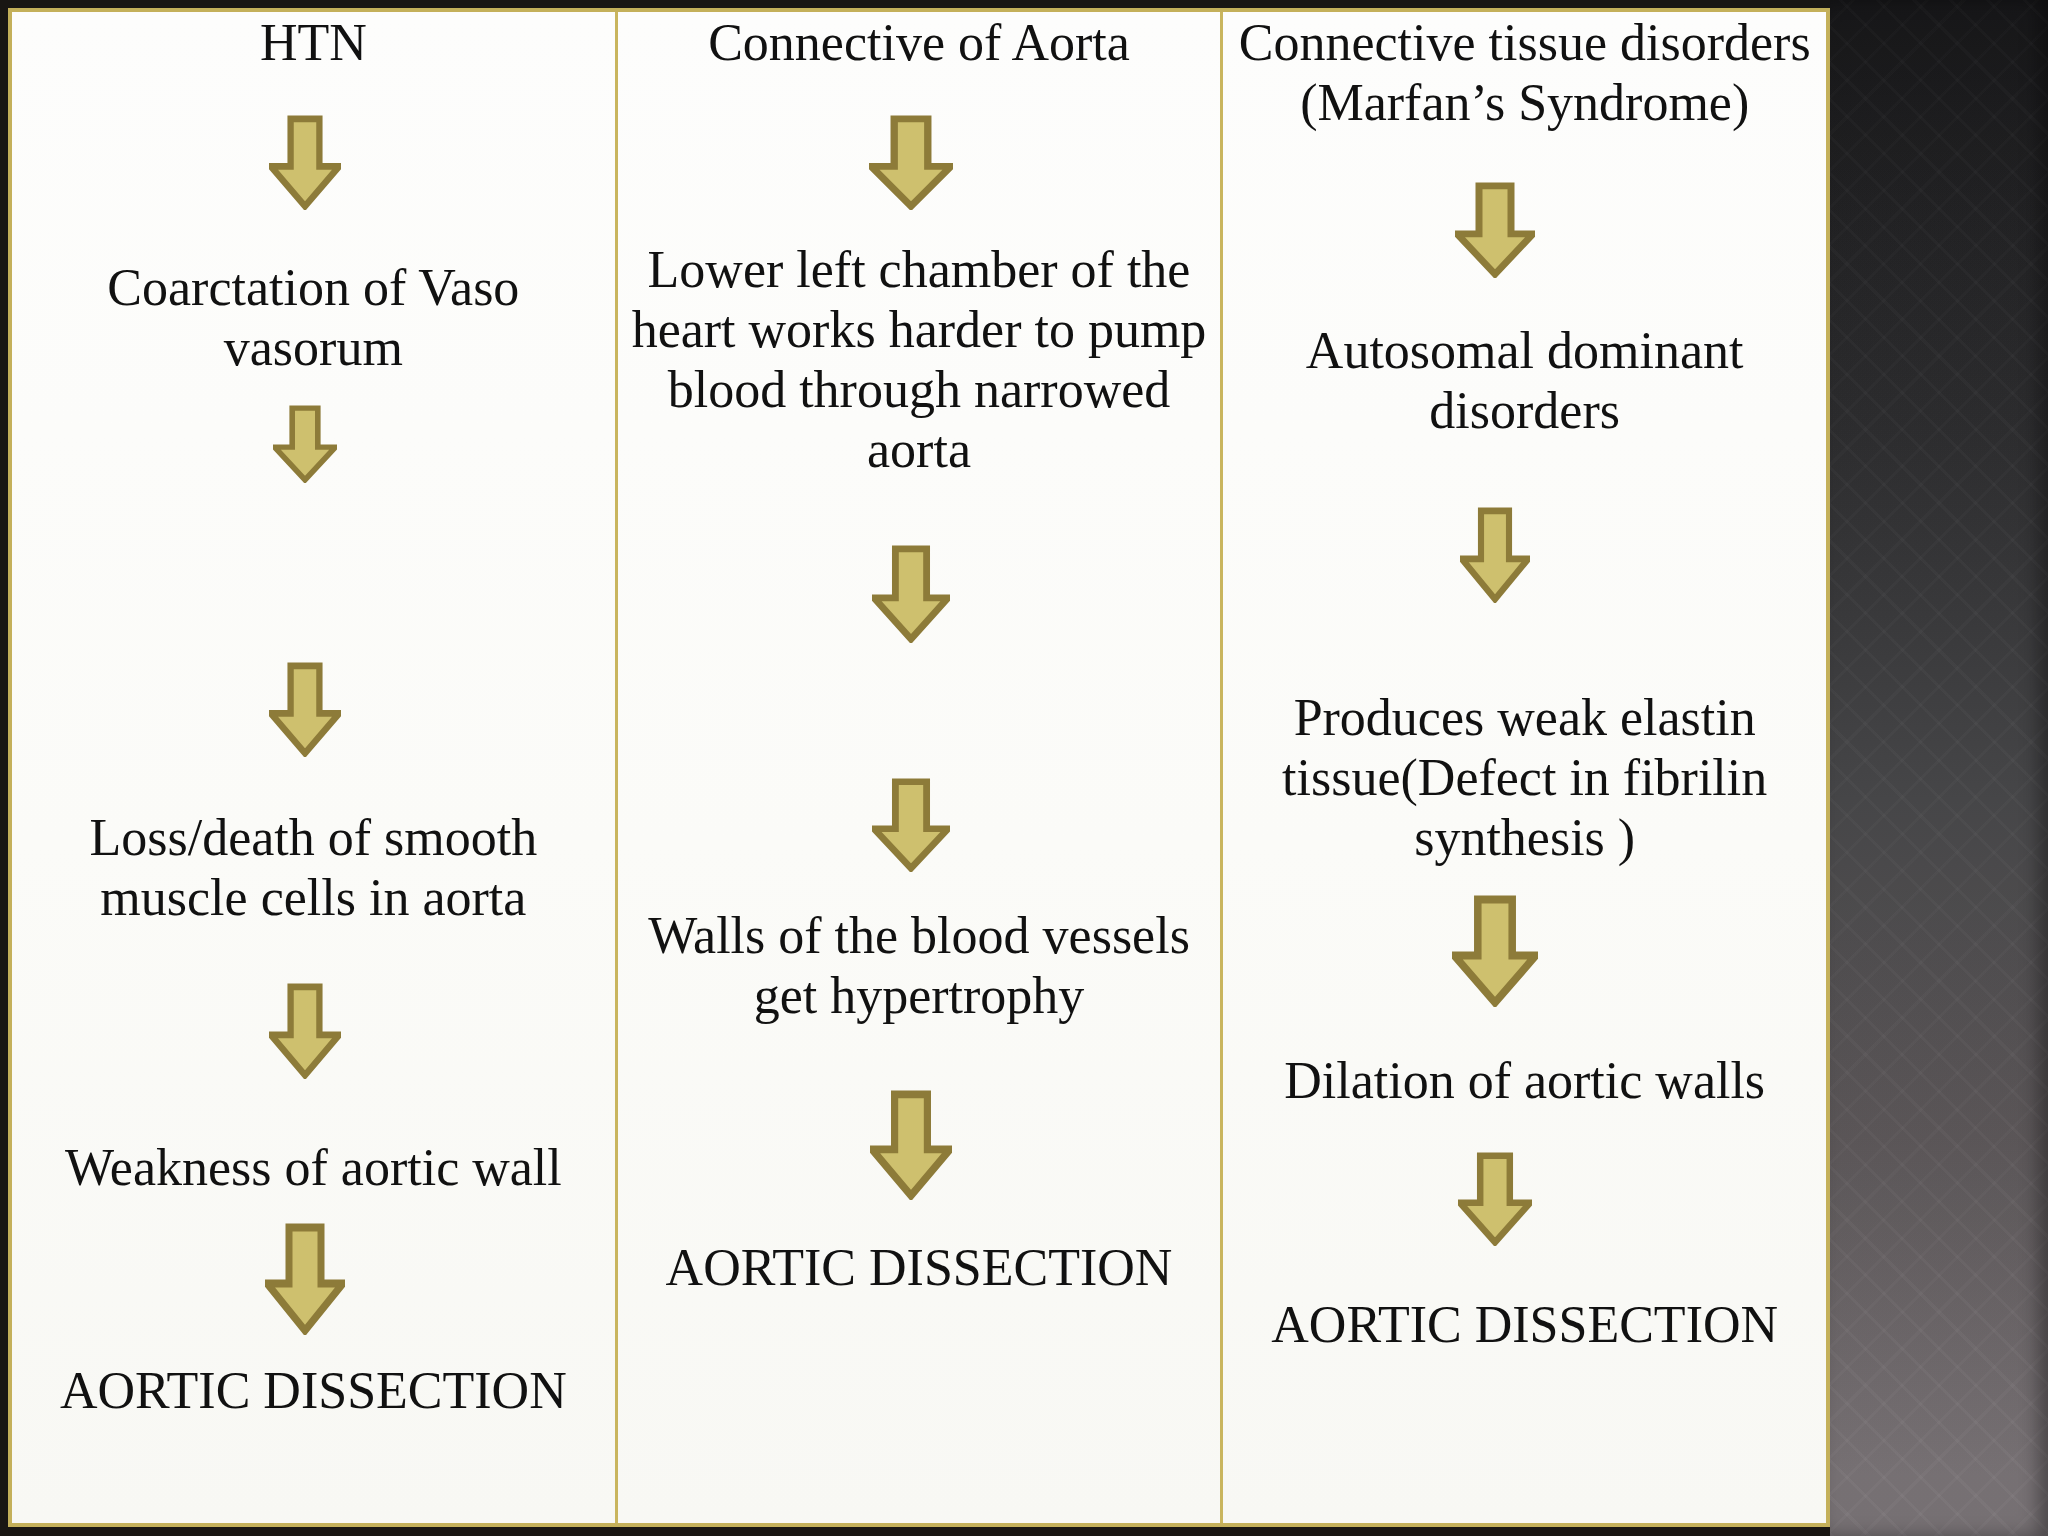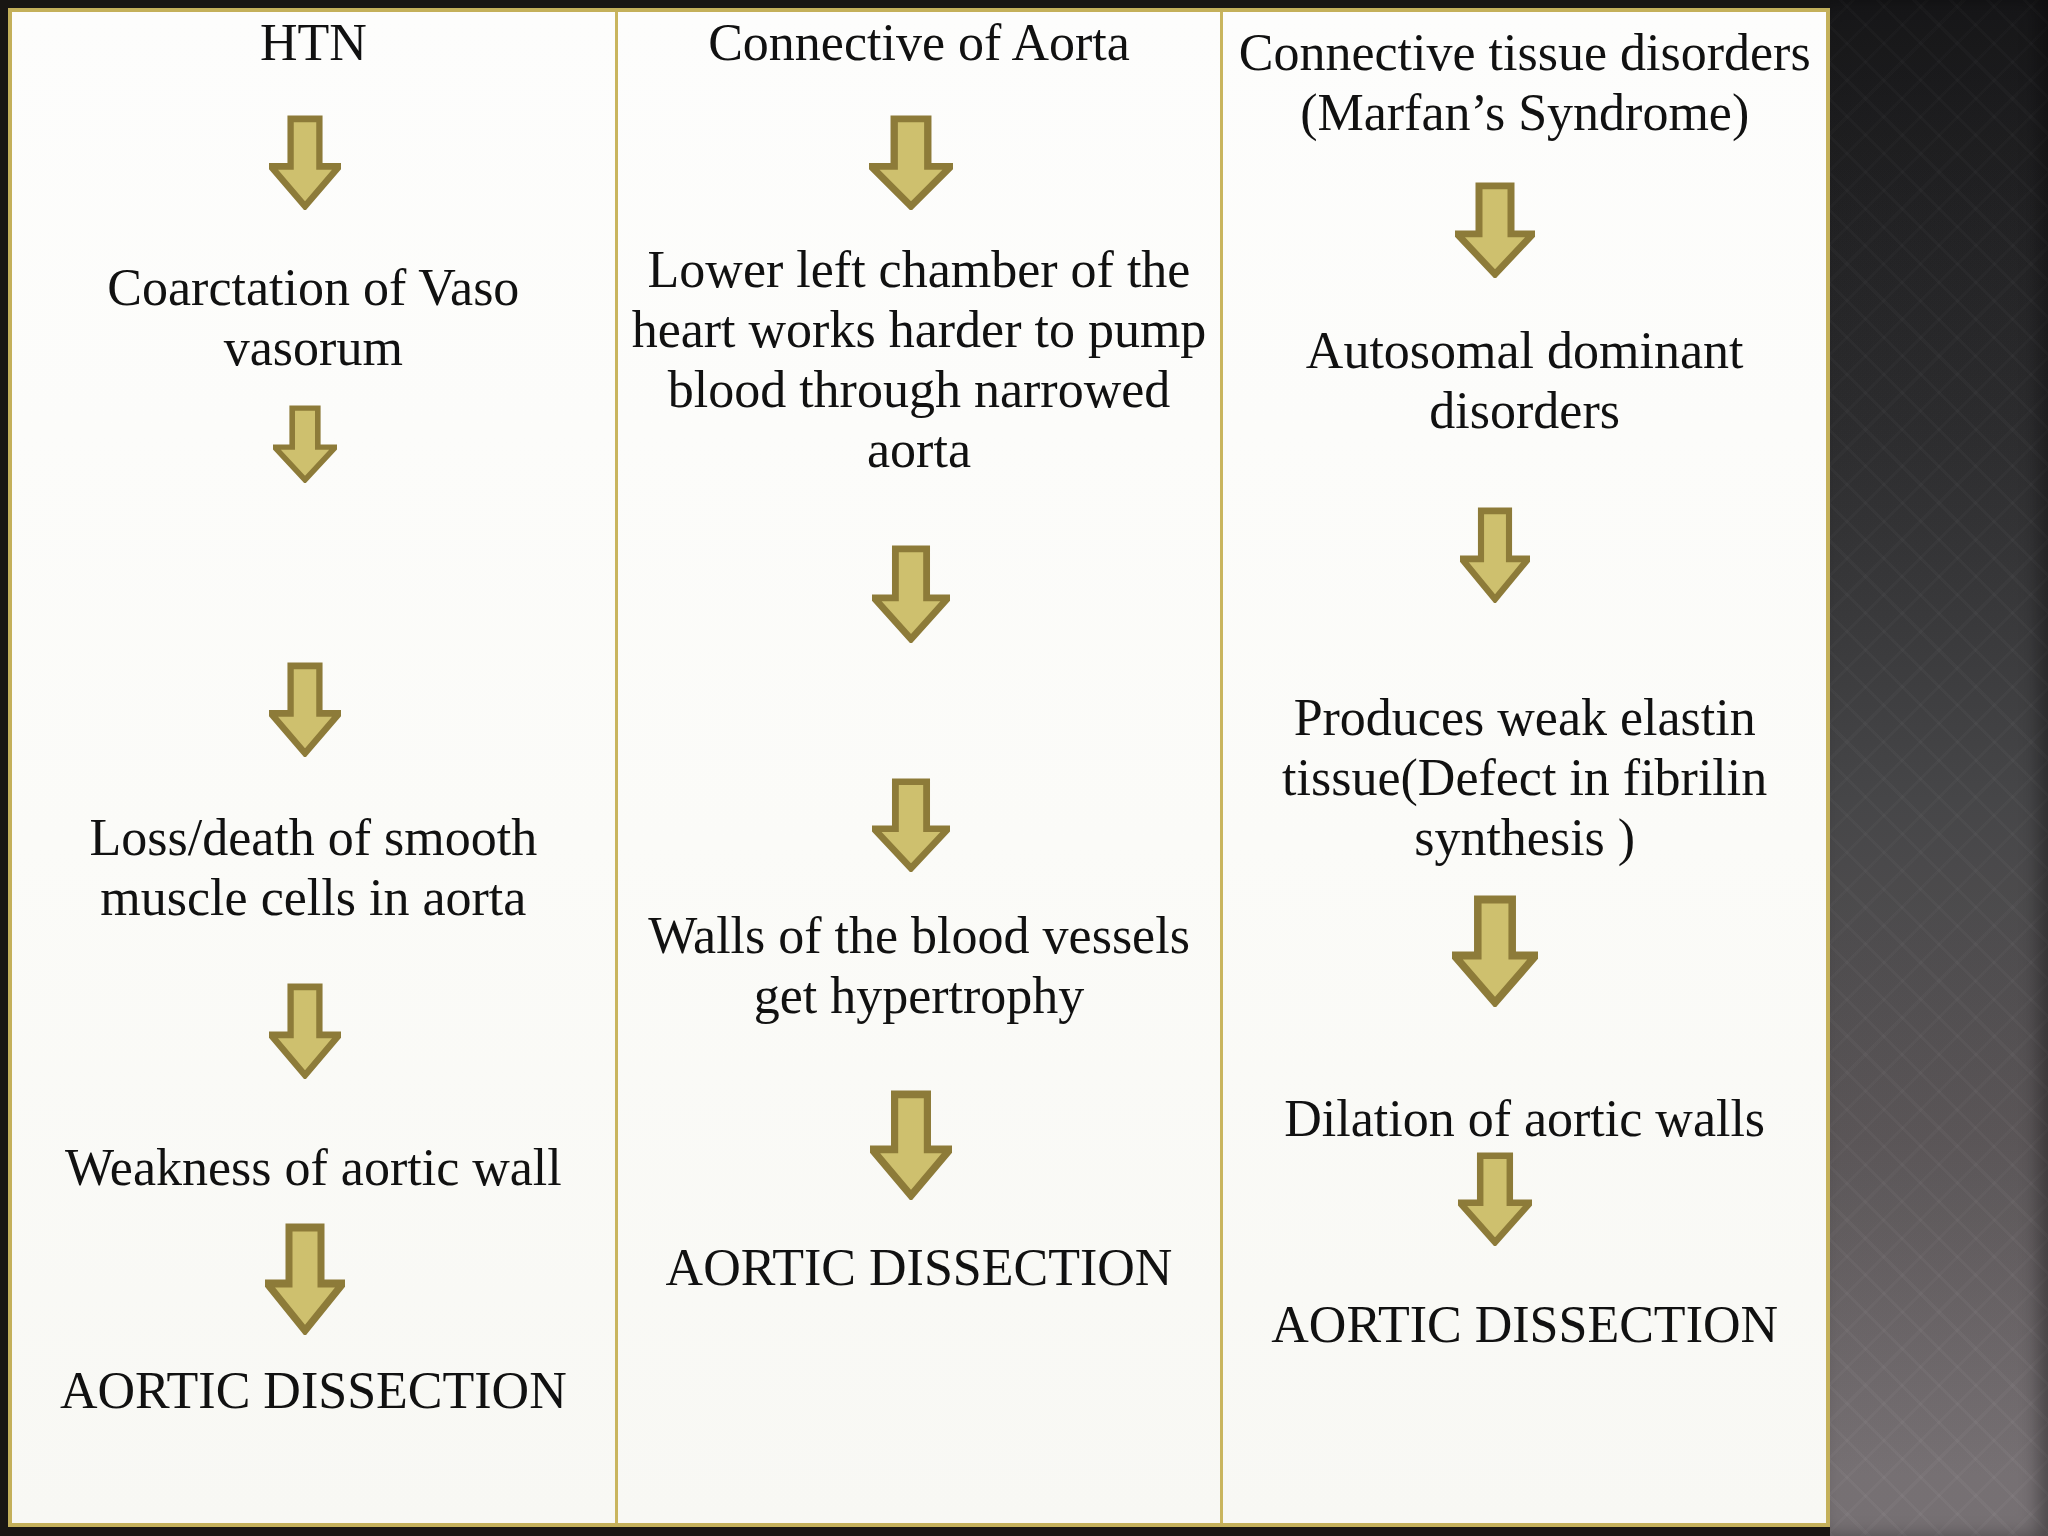--- a/index.html
+++ b/index.html
@@ -101,37 +101,37 @@
         </svg>
       <div class="step" style="top:894px">Walls of the blood vessels
 get hypertrophy</div>
       <svg class="arrow" style="top:1078px" width="82" height="110" viewBox="0 0 80 100" preserveAspectRatio="none">
           <polygon points="24,4 56,4 56,54 78,54 40,96 2,54 24,54"></polygon>
         </svg>
       <div class="step" style="top:1226px">AORTIC DISSECTION</div>
     </section>
 
     <section class="col col-marfan">
-      <div class="step" style="top:11px">Connective tissue disorders
+      <div class="step" style="top:1px">Connective tissue disorders
 (Marfan’s Syndrome)</div>
       <svg class="arrow" style="top:170px" width="80" height="96" viewBox="0 0 80 100" preserveAspectRatio="none">
           <polygon points="24,4 56,4 56,54 78,54 40,96 2,54 24,54"></polygon>
         </svg>
       <div class="step" style="top:309px">Autosomal dominant
 disorders</div>
       <svg class="arrow" style="top:495px" width="70" height="96" viewBox="0 0 80 100" preserveAspectRatio="none">
           <polygon points="24,4 56,4 56,54 78,54 40,96 2,54 24,54"></polygon>
         </svg>
       <div class="step" style="top:676px">Produces weak elastin
 tissue(Defect in fibrilin
 synthesis )</div>
       <svg class="arrow" style="top:883px" width="86" height="112" viewBox="0 0 80 100" preserveAspectRatio="none">
           <polygon points="24,4 56,4 56,54 78,54 40,96 2,54 24,54"></polygon>
         </svg>
-      <div class="step" style="top:1077px">Dilation of aortic walls</div>
+      <div class="step" style="top:1039px">Dilation of aortic walls</div>
       <svg class="arrow" style="top:1140px" width="74" height="94" viewBox="0 0 80 100" preserveAspectRatio="none">
           <polygon points="24,4 56,4 56,54 78,54 40,96 2,54 24,54"></polygon>
         </svg>
       <div class="step" style="top:1283px">AORTIC DISSECTION</div>
     </section>
 
   </div>
 </div>
 
 </body></html>

